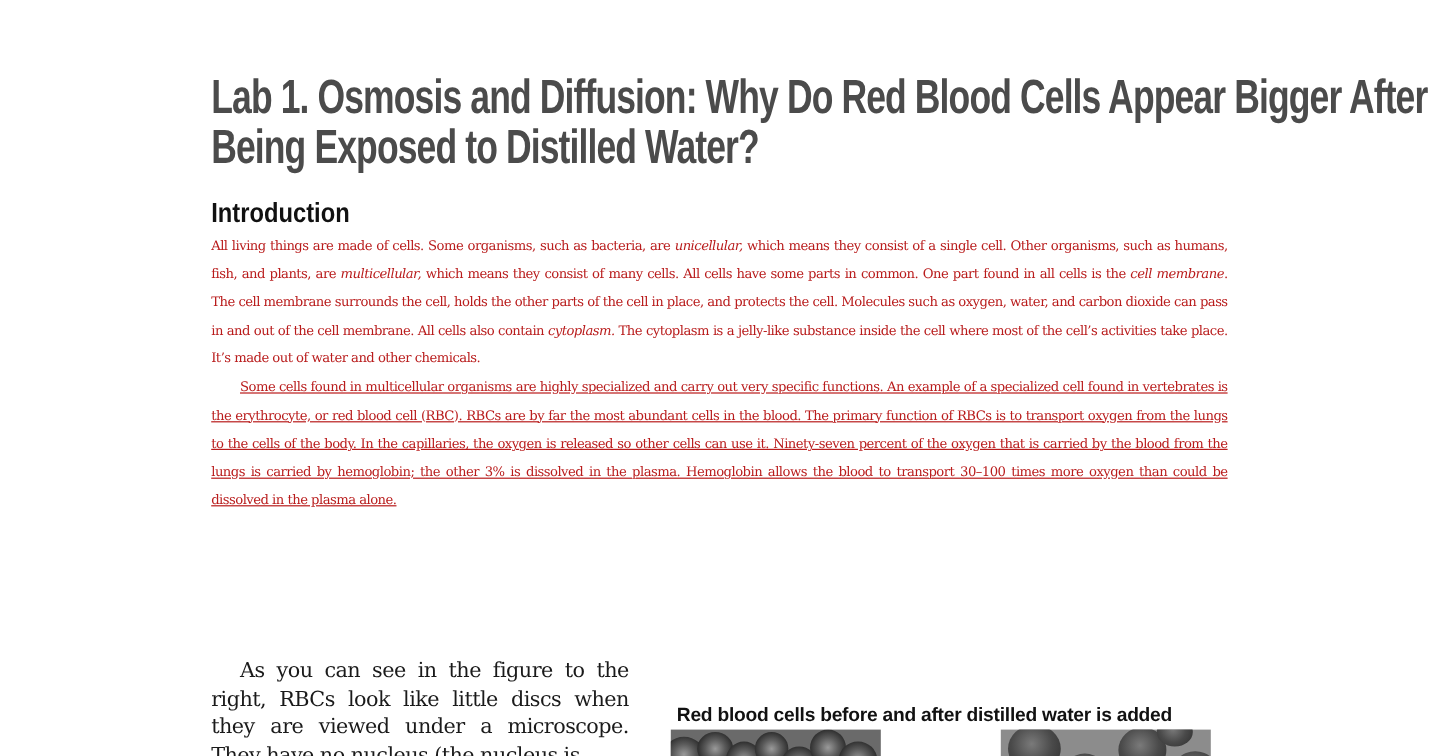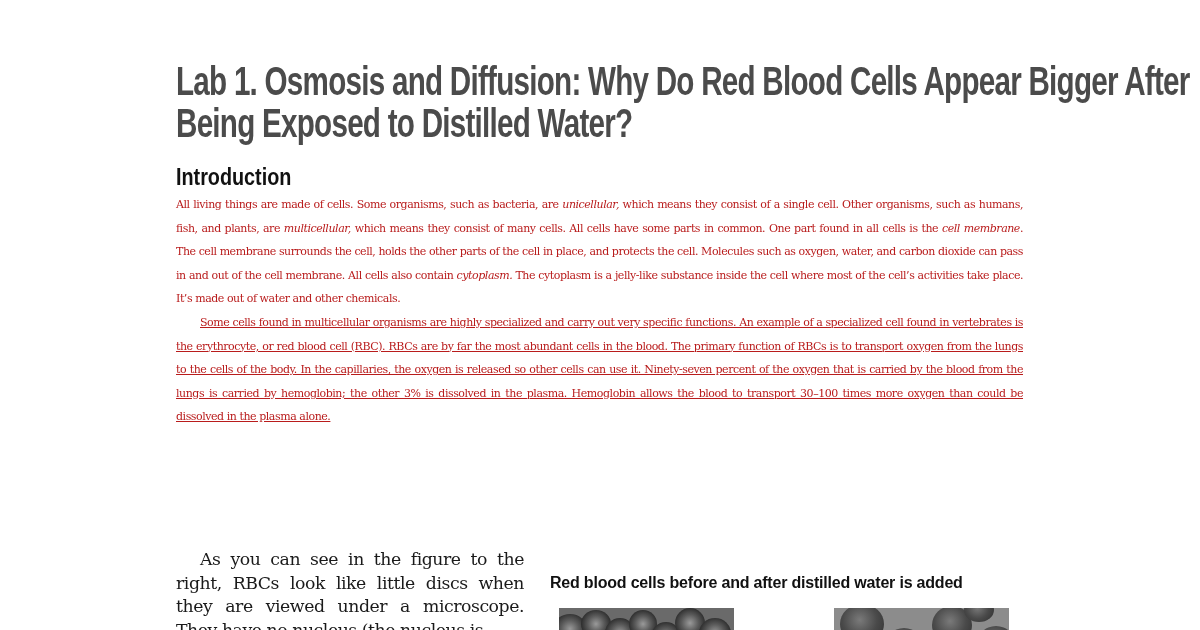--- a/index.html
+++ b/index.html
@@ -57,21 +57,21 @@
   .col-left p { margin: 0; text-indent: 24px; }
   .figure {
     position: absolute; left: 372px; top: 512px; width: 480px;
   }
   .fig-caption {
     font-family: "Liberation Sans", sans-serif;
     font-weight: bold;
     font-size: 16px;
     color: #111;
     letter-spacing: -0.2px;
-    margin: 2px;
+    margin: 16px;
   }
   .fig-img {
     position: absolute; top: 36px; width: 175px; height: 60px;
     background: #6a6a6a;
     overflow: hidden;
   }
   .fig-img.before { left: 11px; }
   .fig-img.after { left: 286px; background: #8c8c8c; }
   .cell {
     position: absolute; border-radius: 50%;

